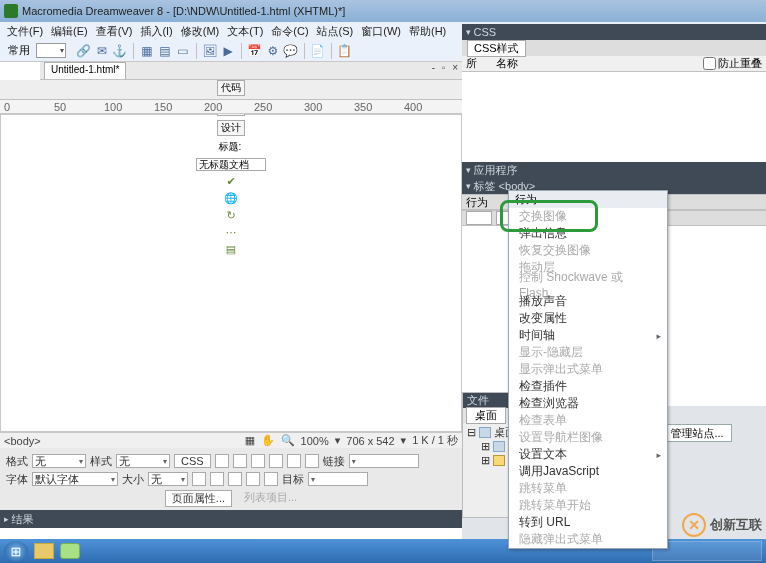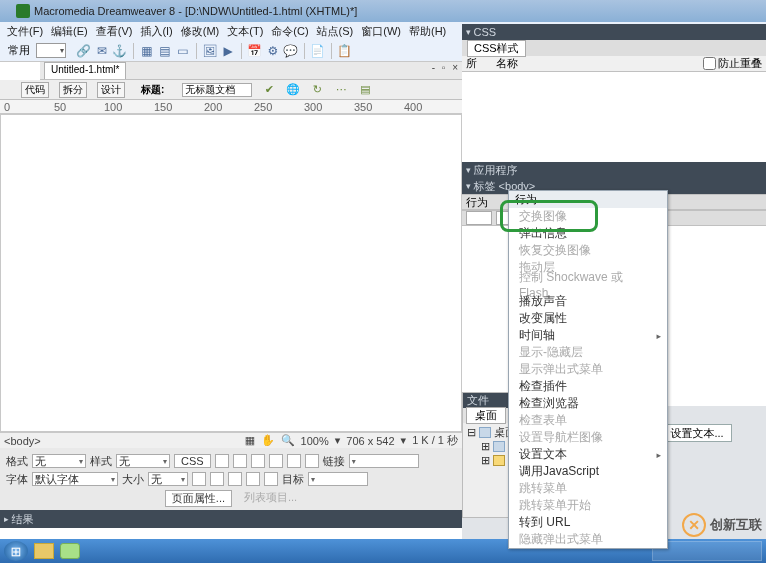--- a/index.html
+++ b/index.html
@@ -1,39 +1,39 @@
 <!DOCTYPE html>
 <html><head>
 <meta charset="utf-8">
 <style>
 * { margin: 0; padding: 0; box-sizing: border-box; font-family: "Microsoft YaHei", Arial, sans-serif; font-size: 11px; }
 body { width: 766px; height: 563px; background: #fff; overflow: hidden; position: relative; }
 
-.titlebar { height: 22px; background: linear-gradient(#a9c3e0,#8ab0d6); display: flex; align-items: center; padding: 0 16px; color: #222; }
+.titlebar { height: 22px; background: linear-gradient(#a9c3e0,#8ab0d6); display: flex; align-items: center; padding: 0 4px; color: #222; }
 .titlebar .app-icon { width: 14px; height: 14px; background: #2a7a2a; margin-right: 4px; border-radius: 2px; }
 
 .menubar { height: 18px; background: #eaf1fb; display: flex; align-items: center; padding: 0 4px; gap: 2px; }
 .menubar span { padding: 0 3px; color: #222; }
 
 .toolbar { height: 22px; background: #eaf1fb; display: flex; align-items: center; padding: 0 8px; gap: 2px; border-bottom: 1px solid #c8c8c8; }
 .toolbar .label { padding-right: 4px; }
 .toolbar .dd { width: 30px; height: 15px; border: 1px solid #9a9a9a; background: #fff; margin-right: 8px; display:flex; align-items:center; justify-content:flex-end; }
 .toolbar .dd::after { content:"▾"; font-size:8px; color:#555; padding-right:1px; }
 .toolbar .icon { width: 16px; height: 16px; display: inline-flex; align-items:center; justify-content:center; color: #4a6b9a; font-size:12px; }
 .toolbar .sep { width: 1px; height: 16px; background: #c0c0c0; margin: 0 3px; }
 
 .main-area { position: absolute; left: 0; top: 62px; width: 462px; height: 481px; }
 
 .doc-tab { height: 18px; background: #e9e9e9; display: flex; padding-left: 4px; border-bottom: 1px solid #c0c0c0; margin-left: 40px; }
 .doc-tab .tab { background: #fff; border: 1px solid #b0b0b0; border-bottom: none; padding: 1px 6px; font-size:10px; }
 .doc-tab .winbtns { margin-left: auto; font-size:10px; color:#444; padding-right:2px; letter-spacing:2px;}
 
-.doc-tb { height: 20px; background: #eee; display: flex; align-items: center; padding: 0 21px; gap: 10px; border-bottom: 1px solid #c0c0c0; }
+.doc-tb { height: 20px; background: #eee; display: flex; align-items: center; padding: 0 4px; gap: 4px; border-bottom: 1px solid #c0c0c0; flex-direction: column; }
 .doc-tb .btn { border: 1px solid #aaa; background: #f6f6f6; padding: 0 3px; font-size:10px; }
-.doc-tb .titlelabel { margin-left: 6px; margin-right: 8px; font-size:10px;font-weight:bold; }
+.doc-tb .titlelabel { margin-left: 6px; margin-right: 8px; font-size:10px; }
 .doc-tb input.title { width: 70px; height: 14px; border: 1px solid #aaa; background: #fff; font-size:10px; padding:0 2px; }
 .doc-tb .ico { width:14px; height:14px; display:inline-flex; align-items:center; justify-content:center; color:#6a8a3a; font-size:11px;}
 
 .ruler { height: 14px; background: #f4f4f4; border-bottom: 1px solid #c8c8c8; position:relative; overflow:hidden; font-size:8px; color:#666; }
 .ruler span { position:absolute; top:1px; }
 
 .canvas { height: 318px; background: #fff; border: 1px solid #c8c8c8; }
 
 .statusbar { height: 16px; background: #f0f0f0; border-top: 1px solid #c8c8c8; display:flex; align-items:center; font-size:10px; color:#444; padding:0 4px; }
 .statusbar .right { margin-left:auto; display:flex; gap:6px; align-items:center;}
@@ -298,21 +298,21 @@
       <span class="t">桌面</span>
     </div>
   <div class="file-list">
     <div class="row">⊟ <span class="fico pc"></span><span>桌面</span></div>
     <div class="row" style="padding-left:14px">⊞ <span class="fico pc"></span><span>我</span></div>
     <div class="row" style="padding-left:14px">⊞ <span class="fico"></span><span>网</span></div>
   </div>
 </div>
 
 <div class="site-btn">
-    <span>设置文本...</span>
+    <span>管理站点...</span>
   </div>
 
 <div class="watermark">
   <div class="logo">✕</div>
   <div class="txt">创新互联</div>
 </div>
 
 <div class="taskbar">
   <div class="start">⊞</div>
   <div class="tico"></div>

